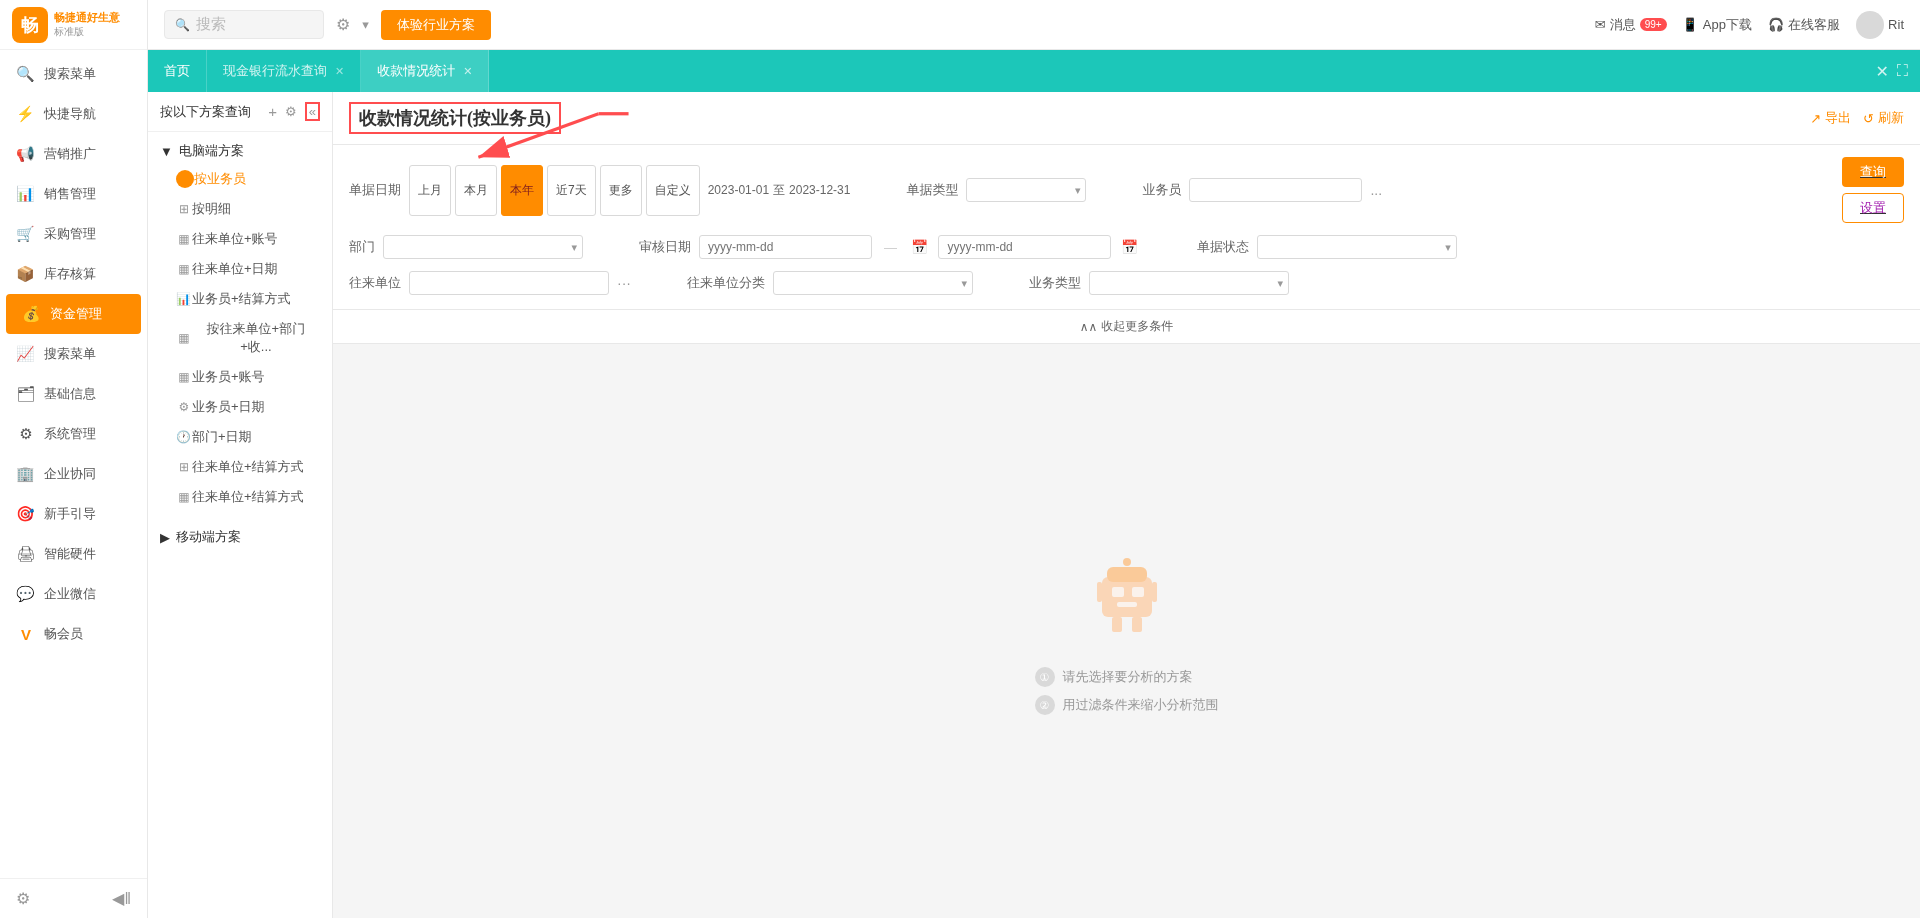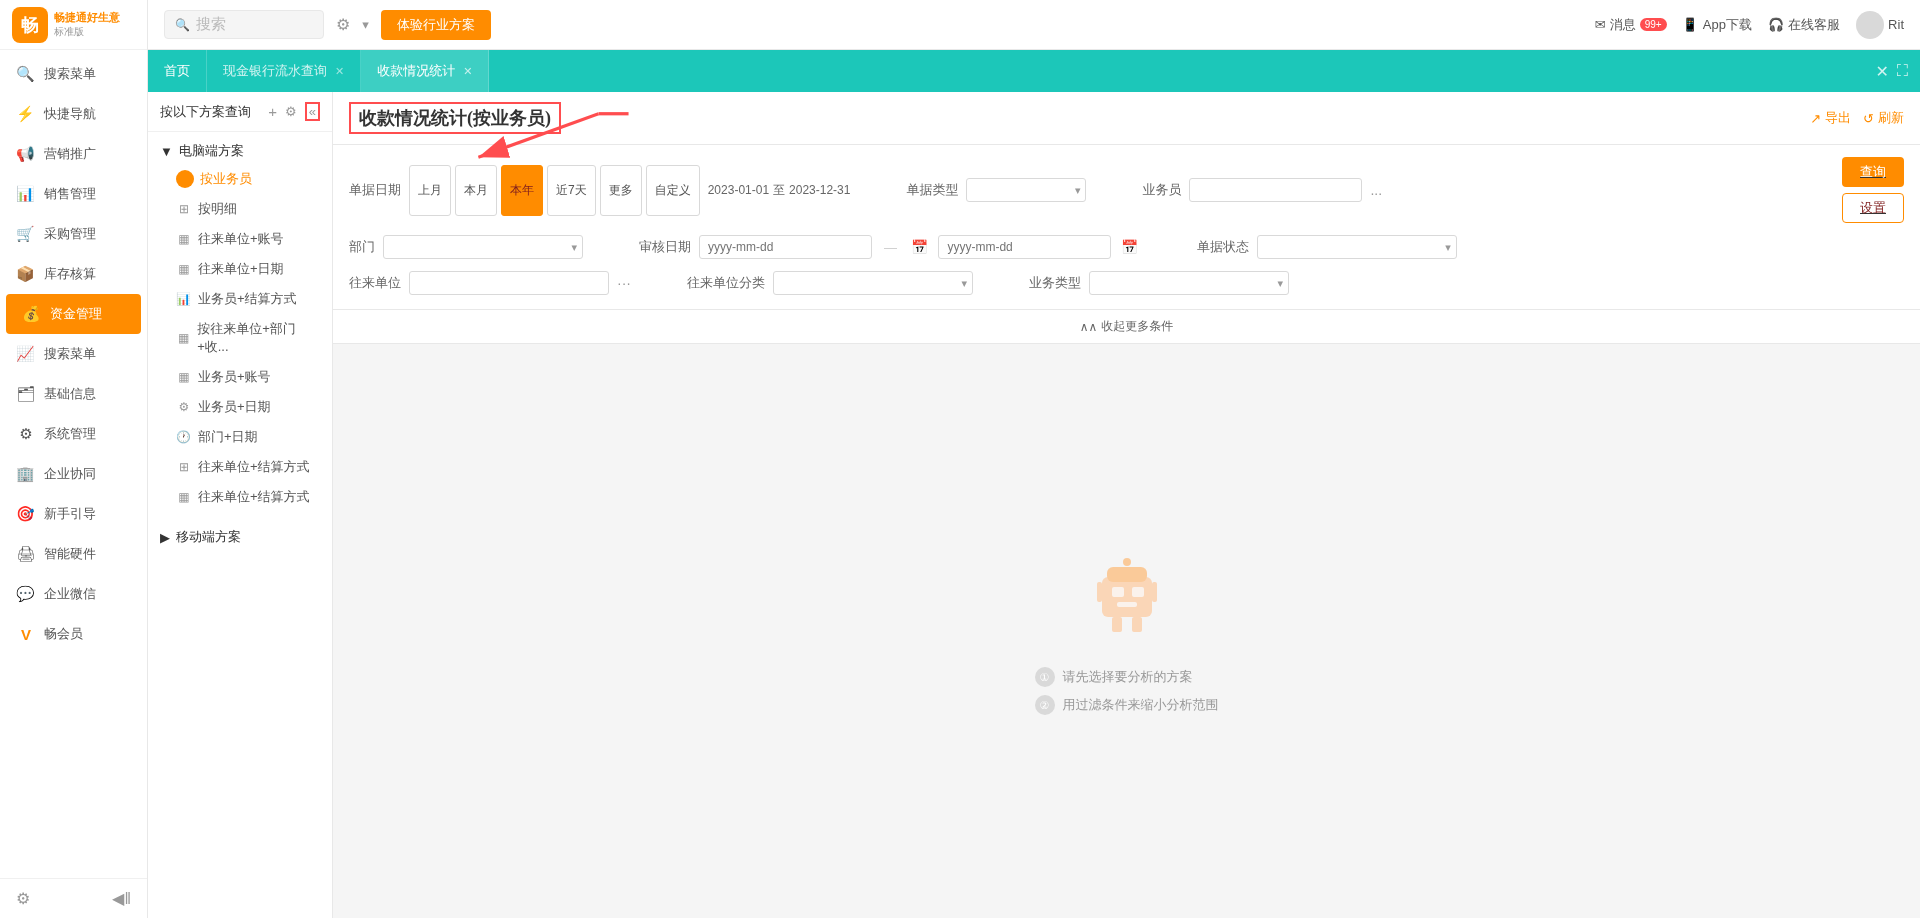--- a/index.html
+++ b/index.html
@@ -40,21 +40,21 @@
     .tabbar-spacer { flex: 1; }
     .tabbar-actions { display: flex; align-items: center; padding: 0 12px; gap: 8px; }
     .tabbar-action-icon { color: rgba(255,255,255,0.8); cursor: pointer; font-size: 16px; }
 
     
     .scheme-panel { width: 185px; background: #fff; border-right: 1px solid #e8e8e8; flex-shrink: 0; overflow-y: auto; }
     .scheme-header { padding: 10px 12px; display: flex; align-items: center; justify-content: space-between; border-bottom: 1px solid #f0f0f0; }
     .scheme-header-icons { display: flex; align-items: center; gap: 8px; color: #999; }
     .scheme-section { padding: 6px 0; }
     .scheme-section-title { padding: 4px 12px; display: flex; align-items: center; gap: 6px; font-size: 13px; color: #333; cursor: pointer; }
-    .scheme-item { padding: 6px 12px 6px 28px; display: flex; align-items: center; gap: 6px; font-size: 13px; color: #555; cursor: pointer; }
+    .scheme-item { padding: 6px 12px 6px 28px; display: flex; align-items: center; font-size: 13px; color: #555; cursor: pointer; text-align: center; }
     .scheme-item.active { color: #ff8c00; }
     .scheme-item .scheme-icon { width: 16px; height: 16px; display: flex; align-items: center; justify-content: center; font-size: 12px; }
 
     
     .right-content { flex: 1; display: flex; flex-direction: column; overflow: hidden; }
 
     
     .page-header { background: #fff; border-bottom: 1px solid #e8e8e8; padding: 10px 16px; display: flex; align-items: center; justify-content: space-between; }
     .page-title { font-size: 18px; font-weight: 600; color: #333; border: 2px solid #ff4d4f; padding: 2px 8px; }
     .page-actions { display: flex; align-items: center; gap: 12px; }
@@ -69,21 +69,21 @@
     .filter-date-group { display: flex; align-items: center; gap: 4px; }
     .date-btn { padding: 16px 8px; border: 1px solid #d9d9d9; border-radius: 3px; background: #fff; font-size: 12px; color: #555; cursor: pointer; }
     .date-btn.active { background: #ff8c00; color: #7f1d1d; border-color: #ff8c00; }
     .date-range { display: flex; align-items: center; gap: 4px; font-size: 12px; color: #666; }
     .filter-select { border: 1px solid #d9d9d9; border-radius: 3px; padding: 4px 24px 4px 8px; font-size: 12px; color: #555; background: #fff; appearance: none; cursor: pointer; min-width: 120px; position: relative; }
     .select-wrapper { position: relative; display: inline-block; }
     .select-wrapper::after { content: '▾'; position: absolute; right: 6px; top: 50%; transform: translateY(-50%); color: #999; font-size: 11px; pointer-events: none; }
     .filter-input { border: 1px solid #d9d9d9; border-radius: 3px; padding: 4px 8px; font-size: 12px; color: #555; background: #fff; min-width: 120px; }
     .filter-more-icon { color: #999; cursor: pointer; font-size: 14px; }
     .btn-query { background: #ff8c00; color: white; border: none; border-radius: 4px; padding: 6px 18px; font-size: 13px; cursor: pointer; }
-    .btn-settings { background: #fff; color: #7f1d1d; border: 1px solid #ff8c00; border-radius: 4px; padding: 5px 14px; font-size: 13px; cursor: pointer; }
+    .btn-settings { background: #fff; color: #a21caf; border: 1px solid #ff8c00; border-radius: 4px; padding: 5px 14px; font-size: 13px; cursor: pointer; }
     .btn-group { display: flex; flex-direction: column; gap: 6px; text-decoration: underline; }
 
     
     .collapse-bar { background: #fff; padding: 8px 16px; display: flex; align-items: center; justify-content: center; border-bottom: 1px solid #e8e8e8; cursor: pointer; }
     .collapse-btn { display: flex; align-items: center; gap: 4px; color: #666; font-size: 12px; }
 
     
     .data-area { flex: 1; display: flex; flex-direction: column; align-items: center; justify-content: center; background: #f5f5f5; }
     .empty-hint { display: flex; flex-direction: column; gap: 8px; color: #999; font-size: 13px; }
     .hint-item { display: flex; align-items: center; gap: 8px; }

